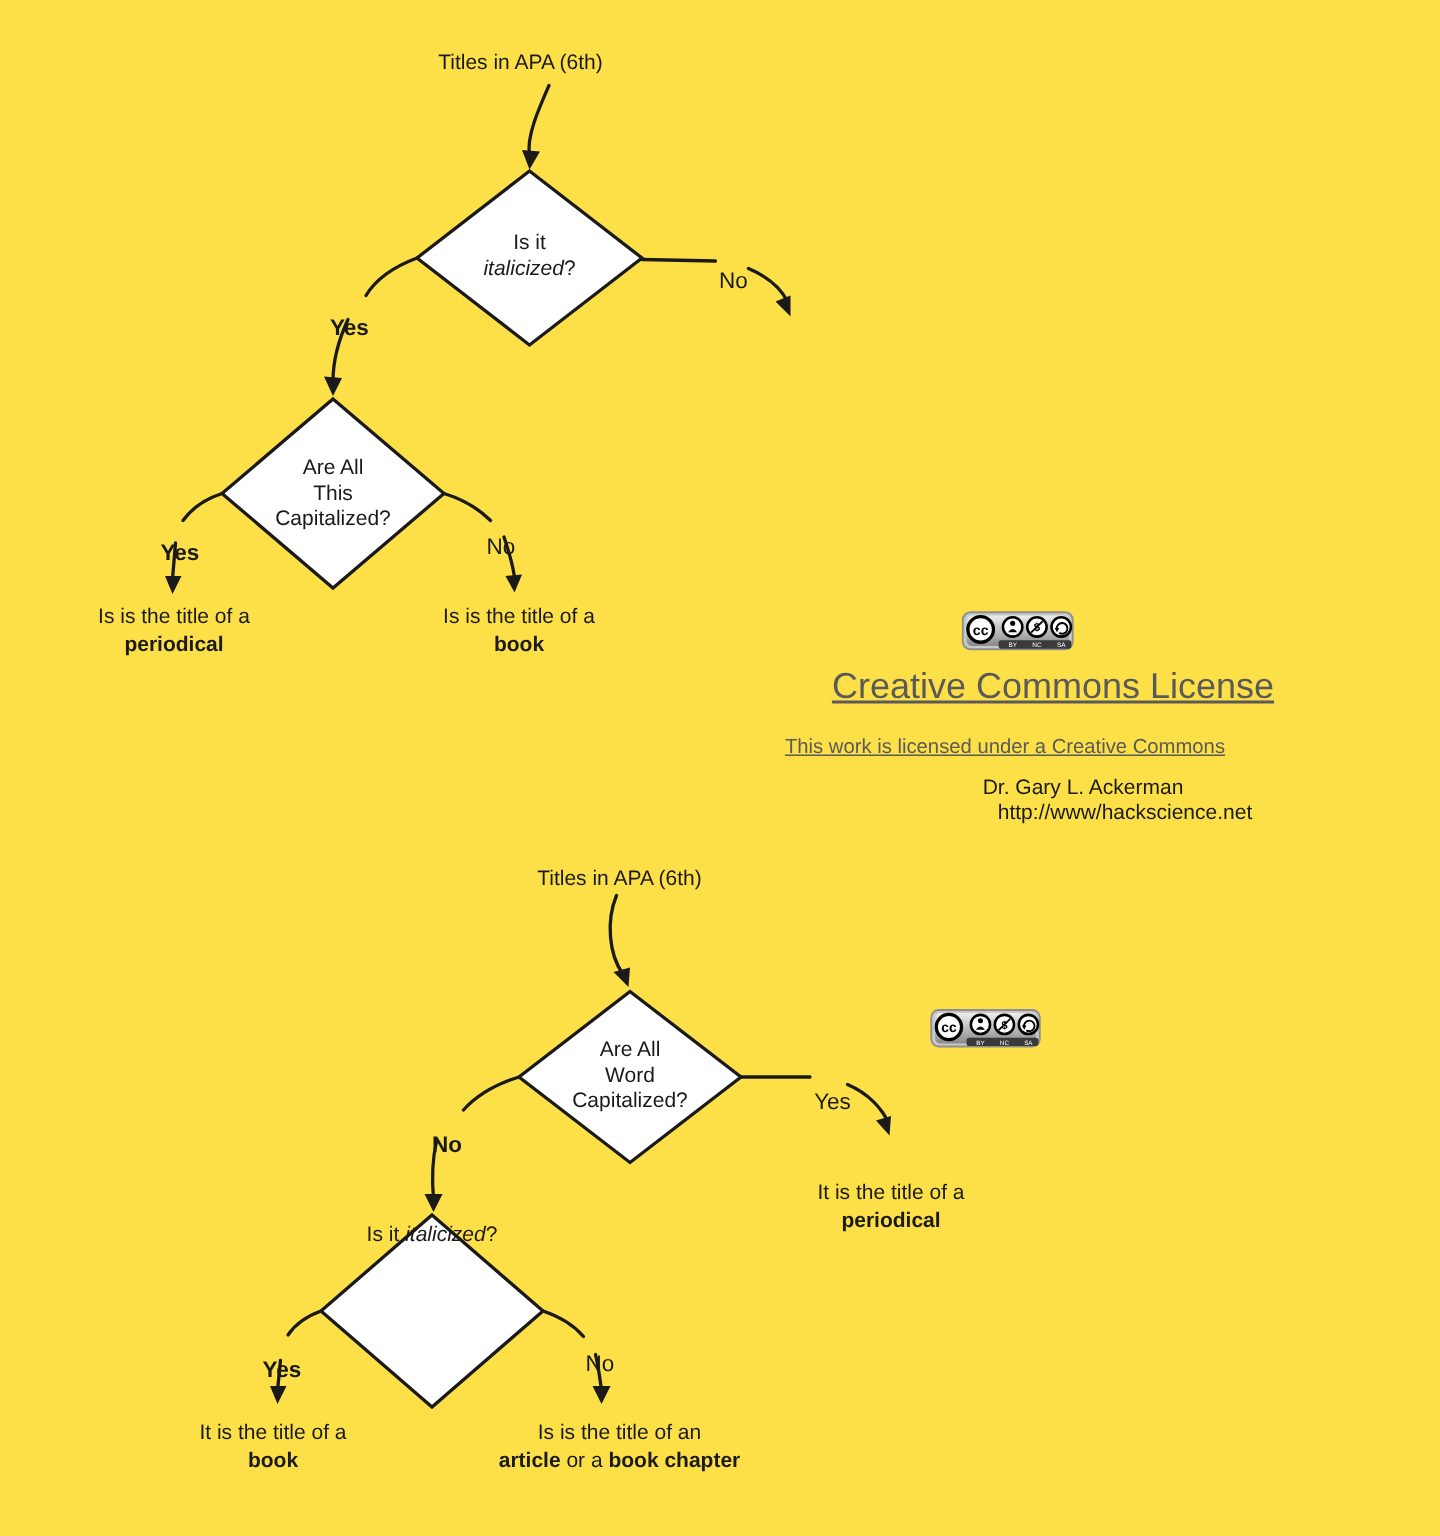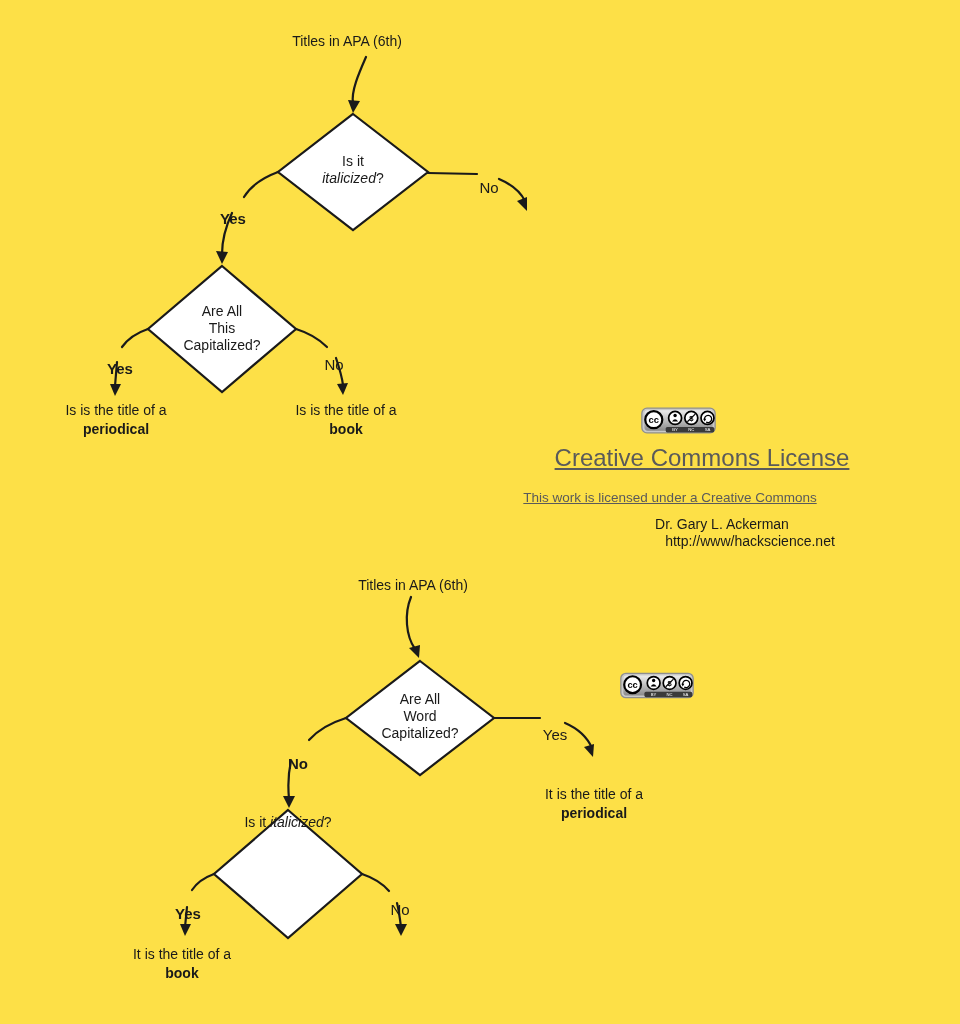--- a/index.html
+++ b/index.html
@@ -186,14 +186,18 @@
   </div>
 
   <div class="lbl branch b" style="left:188px;top:889px;">Yes</div>
   <div class="lbl branch" style="left:400px;top:885px;">No</div>
 
   <div class="lbl result" style="left:182px;top:945px;">
     <div>It is the title of a</div>
     <div class="b">book</div>
   </div>
 
+  <div class="lbl result" style="left:413px;top:945px;">
+    <div>Is is the title of an</div>
+    <div class="row"><span class="b">article</span><span> or a </span><span class="b">book chapter</span></div>
+  </div>
 
 </div>
 
 </body></html>

